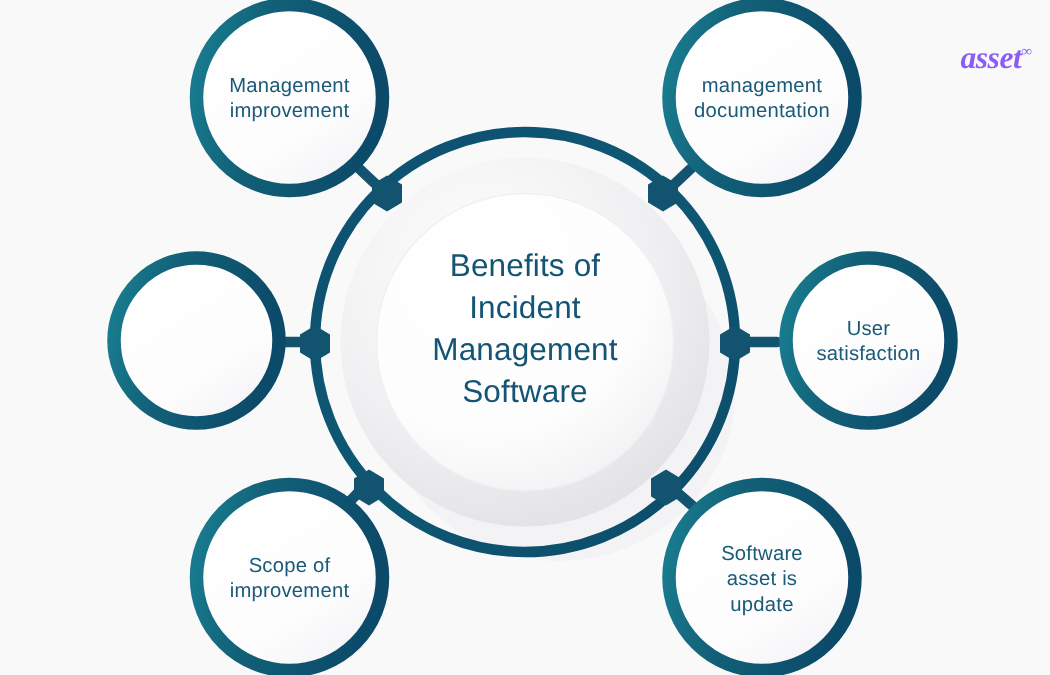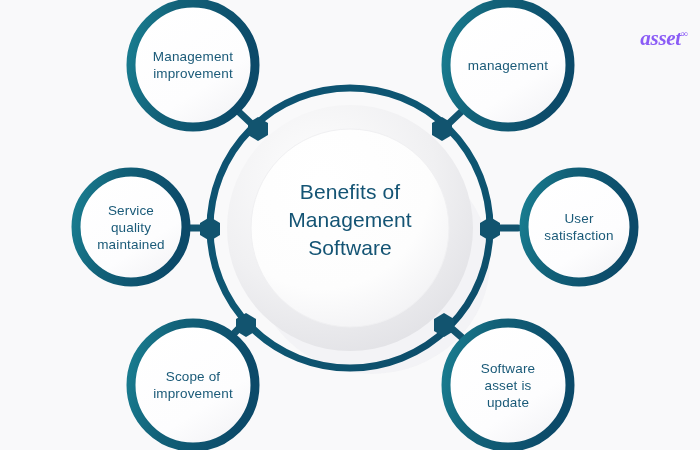--- a/index.html
+++ b/index.html
@@ -152,45 +152,40 @@
         <circle cx="579" cy="227" r="55" fill="url(#bubbleFill)" stroke="url(#bubbleGrad)" stroke-width="9"></circle>
         <circle cx="193" cy="385" r="62" fill="url(#bubbleFill)" stroke="url(#bubbleGrad)" stroke-width="9"></circle>
         <circle cx="508" cy="385" r="62" fill="url(#bubbleFill)" stroke="url(#bubbleGrad)" stroke-width="9"></circle>
       </g>
     </g>
   </svg>
 
   <div class="center-label">
     <div>
       <span>Benefits of</span>
+      <span>Incident</span>
       <span>Management</span>
       <span>Software</span>
     </div>
   </div>
 
   <div class="bubble-label" style="left:140px;top:40px;width:106px;height:50px;">
     <div>
       <div>Management</div>
       <div>improvement</div>
     </div>
   </div>
 
   <div class="bubble-label" style="left:452px;top:34px;width:112px;height:62px;">
     <div>
       <div>management</div>
-    </div>
-  </div>
-
-  <div class="bubble-label" style="left:81px;top:198px;width:100px;height:58px;">
-    <div>
-      <div>Service</div>
-      <div>quality</div>
-      <div>maintained</div>
-    </div>
-  </div>
+      <div>documentation</div>
+    </div>
+  </div>
+
 
   <div class="bubble-label" style="left:529px;top:204px;width:100px;height:46px;">
     <div>
       <div>User</div>
       <div>satisfaction</div>
     </div>
   </div>
 
   <div class="bubble-label" style="left:138px;top:361px;width:110px;height:48px;">
     <div>

